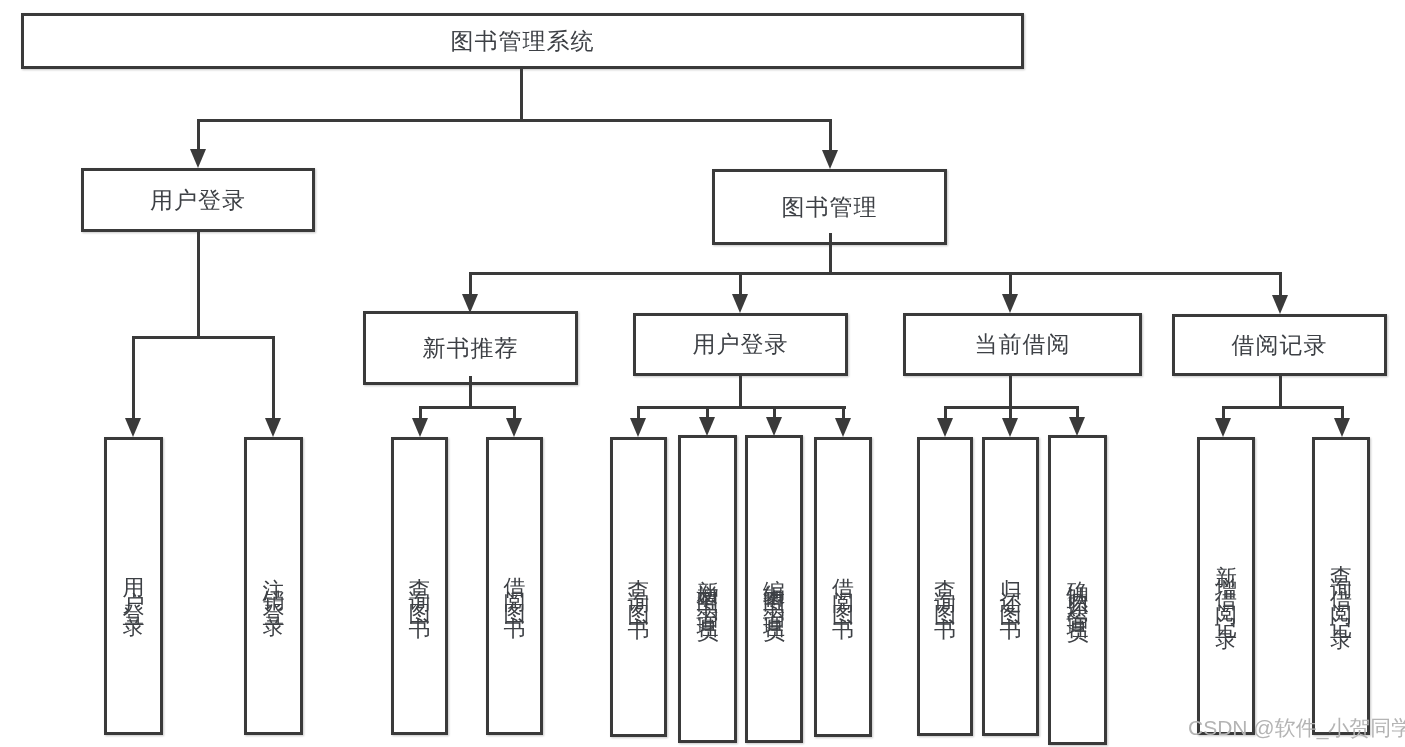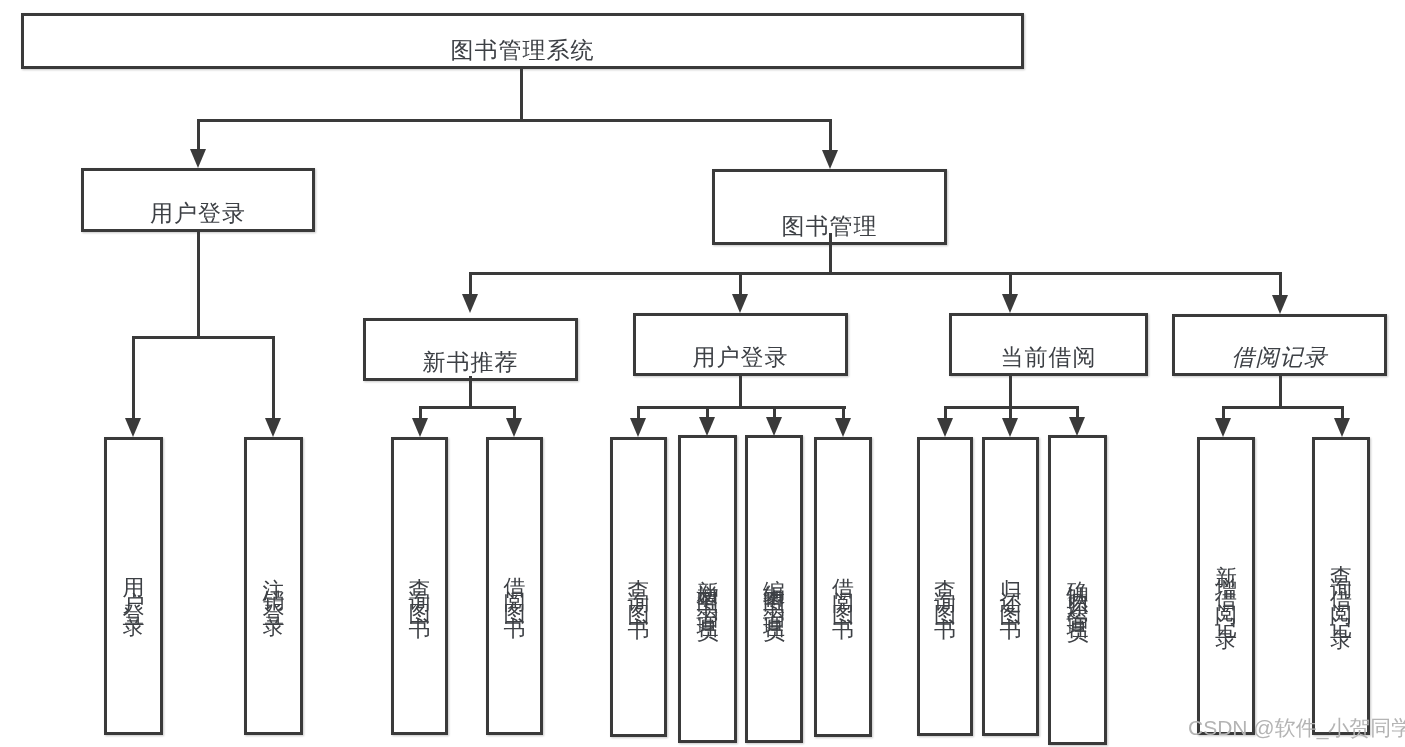--- a/index.html
+++ b/index.html
@@ -24,21 +24,20 @@
     background: #ffffff;
     display: flex;
     align-items: center;
     justify-content: center;
     box-shadow: 1px 1px 2px rgba(0,0,0,0.22);
   }
   .hbox {
     font-size: 23px;
     letter-spacing: 1px;
     white-space: nowrap;
-    align-items: flex-end;
   }
   .vbox .vtext {
     writing-mode: vertical-rl;
     font-size: 22px;
     letter-spacing: 13px;
     line-height: 1;
     white-space: nowrap;
   }
   .vbox .vtext.long {
     letter-spacing: 6px;
@@ -97,30 +96,30 @@
   <div class="lh" style="left:469px; top:272px; width:813px;"></div>
   <div class="lv" style="left:469px; top:272px; height:24px;"></div>
   <div class="ah" style="left:462px; top:294px;"></div>
   <div class="lv" style="left:739px; top:272px; height:24px;"></div>
   <div class="ah" style="left:732px; top:294px;"></div>
   <div class="lv" style="left:1009px; top:272px; height:24px;"></div>
   <div class="ah" style="left:1002px; top:294px;"></div>
   <div class="lv" style="left:1279px; top:272px; height:24px;"></div>
   <div class="ah" style="left:1272px; top:295px;"></div>
 
-  <div class="box hbox" style="left:363px; top:318px; width:215px; height:63px;">
+  <div class="box hbox" style="left:363px; top:311px; width:215px; height:74px;">
     <span>新书推荐</span>
   </div>
   <div class="box hbox" style="left:633px; top:313px; width:215px; height:63px;">
     <span>用户登录</span>
   </div>
-  <div class="box hbox" style="left:949px; top:313px; width:199px; height:63px;">
+  <div class="box hbox" style="left:903px; top:313px; width:239px; height:63px;">
     <span>当前借阅</span>
   </div>
-  <div class="box hbox" style="left:1172px; top:314px; width:215px; height:62px;font-style:italic;">
+  <div class="box hbox" style="left:1172px; top:314px; width:215px; height:62px;">
     <span>借阅记录</span>
   </div>
 
   <div class="lv" style="left:469px; top:376px; height:33px;"></div>
   <div class="lh" style="left:419px; top:406px; width:97px;"></div>
   <div class="lv" style="left:419px; top:406px; height:14px;"></div>
   <div class="ah" style="left:412px; top:418px;"></div>
   <div class="lv" style="left:513px; top:406px; height:14px;"></div>
   <div class="ah" style="left:506px; top:418px;"></div>
 

